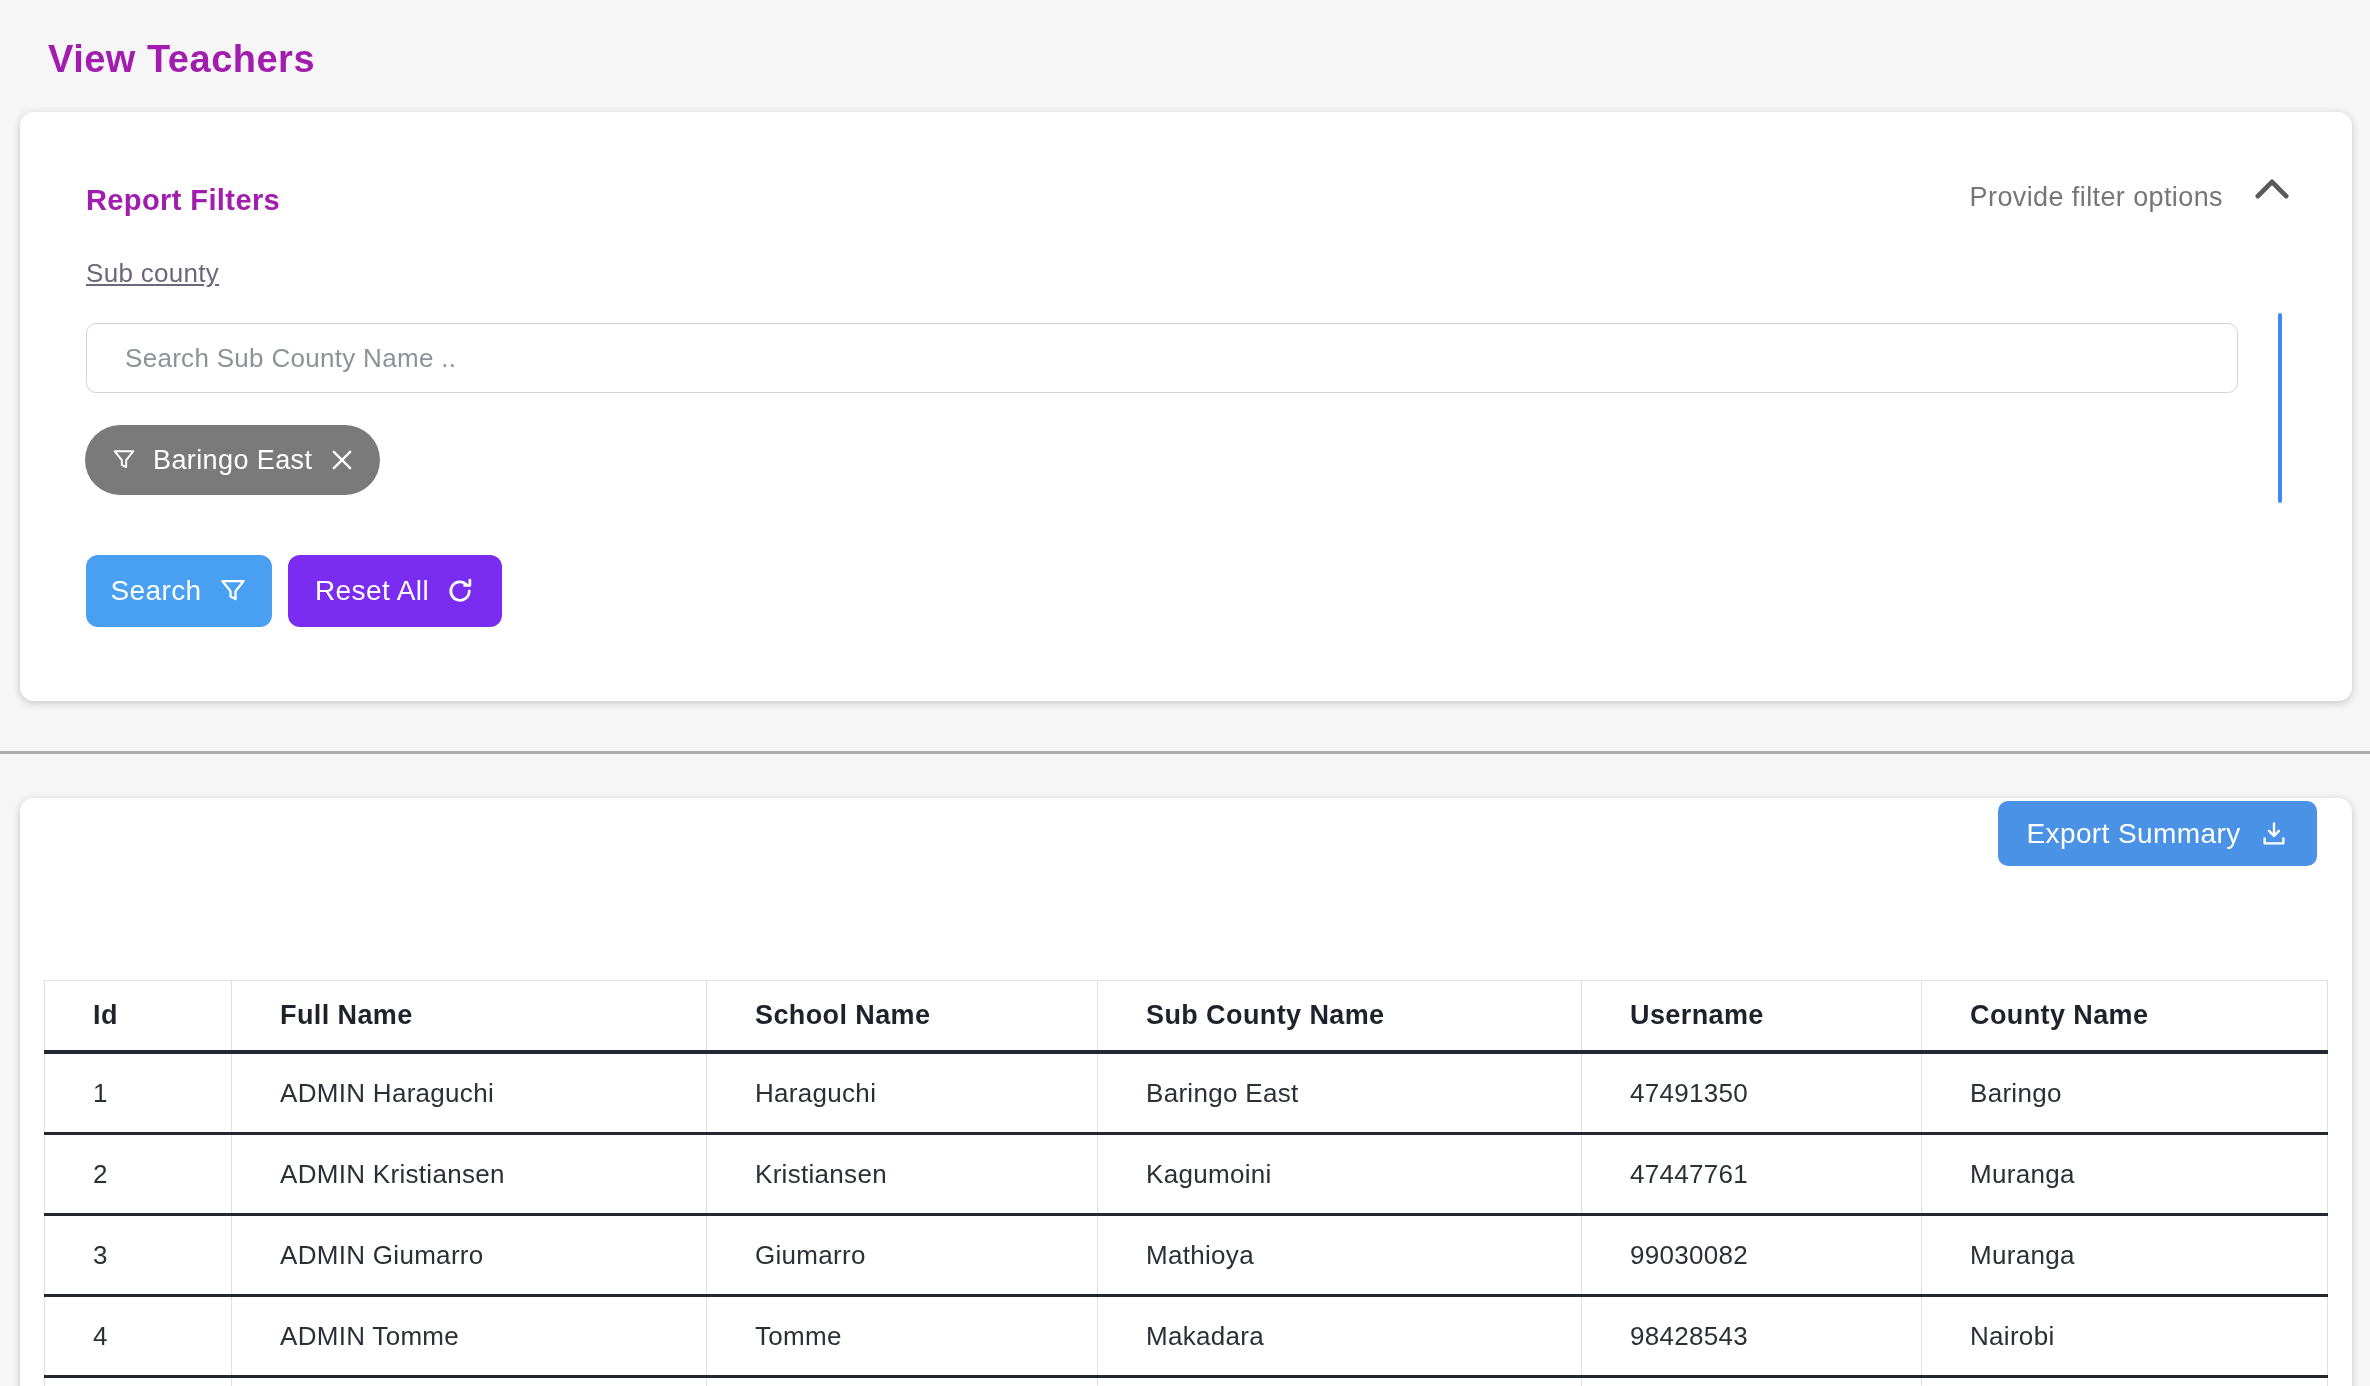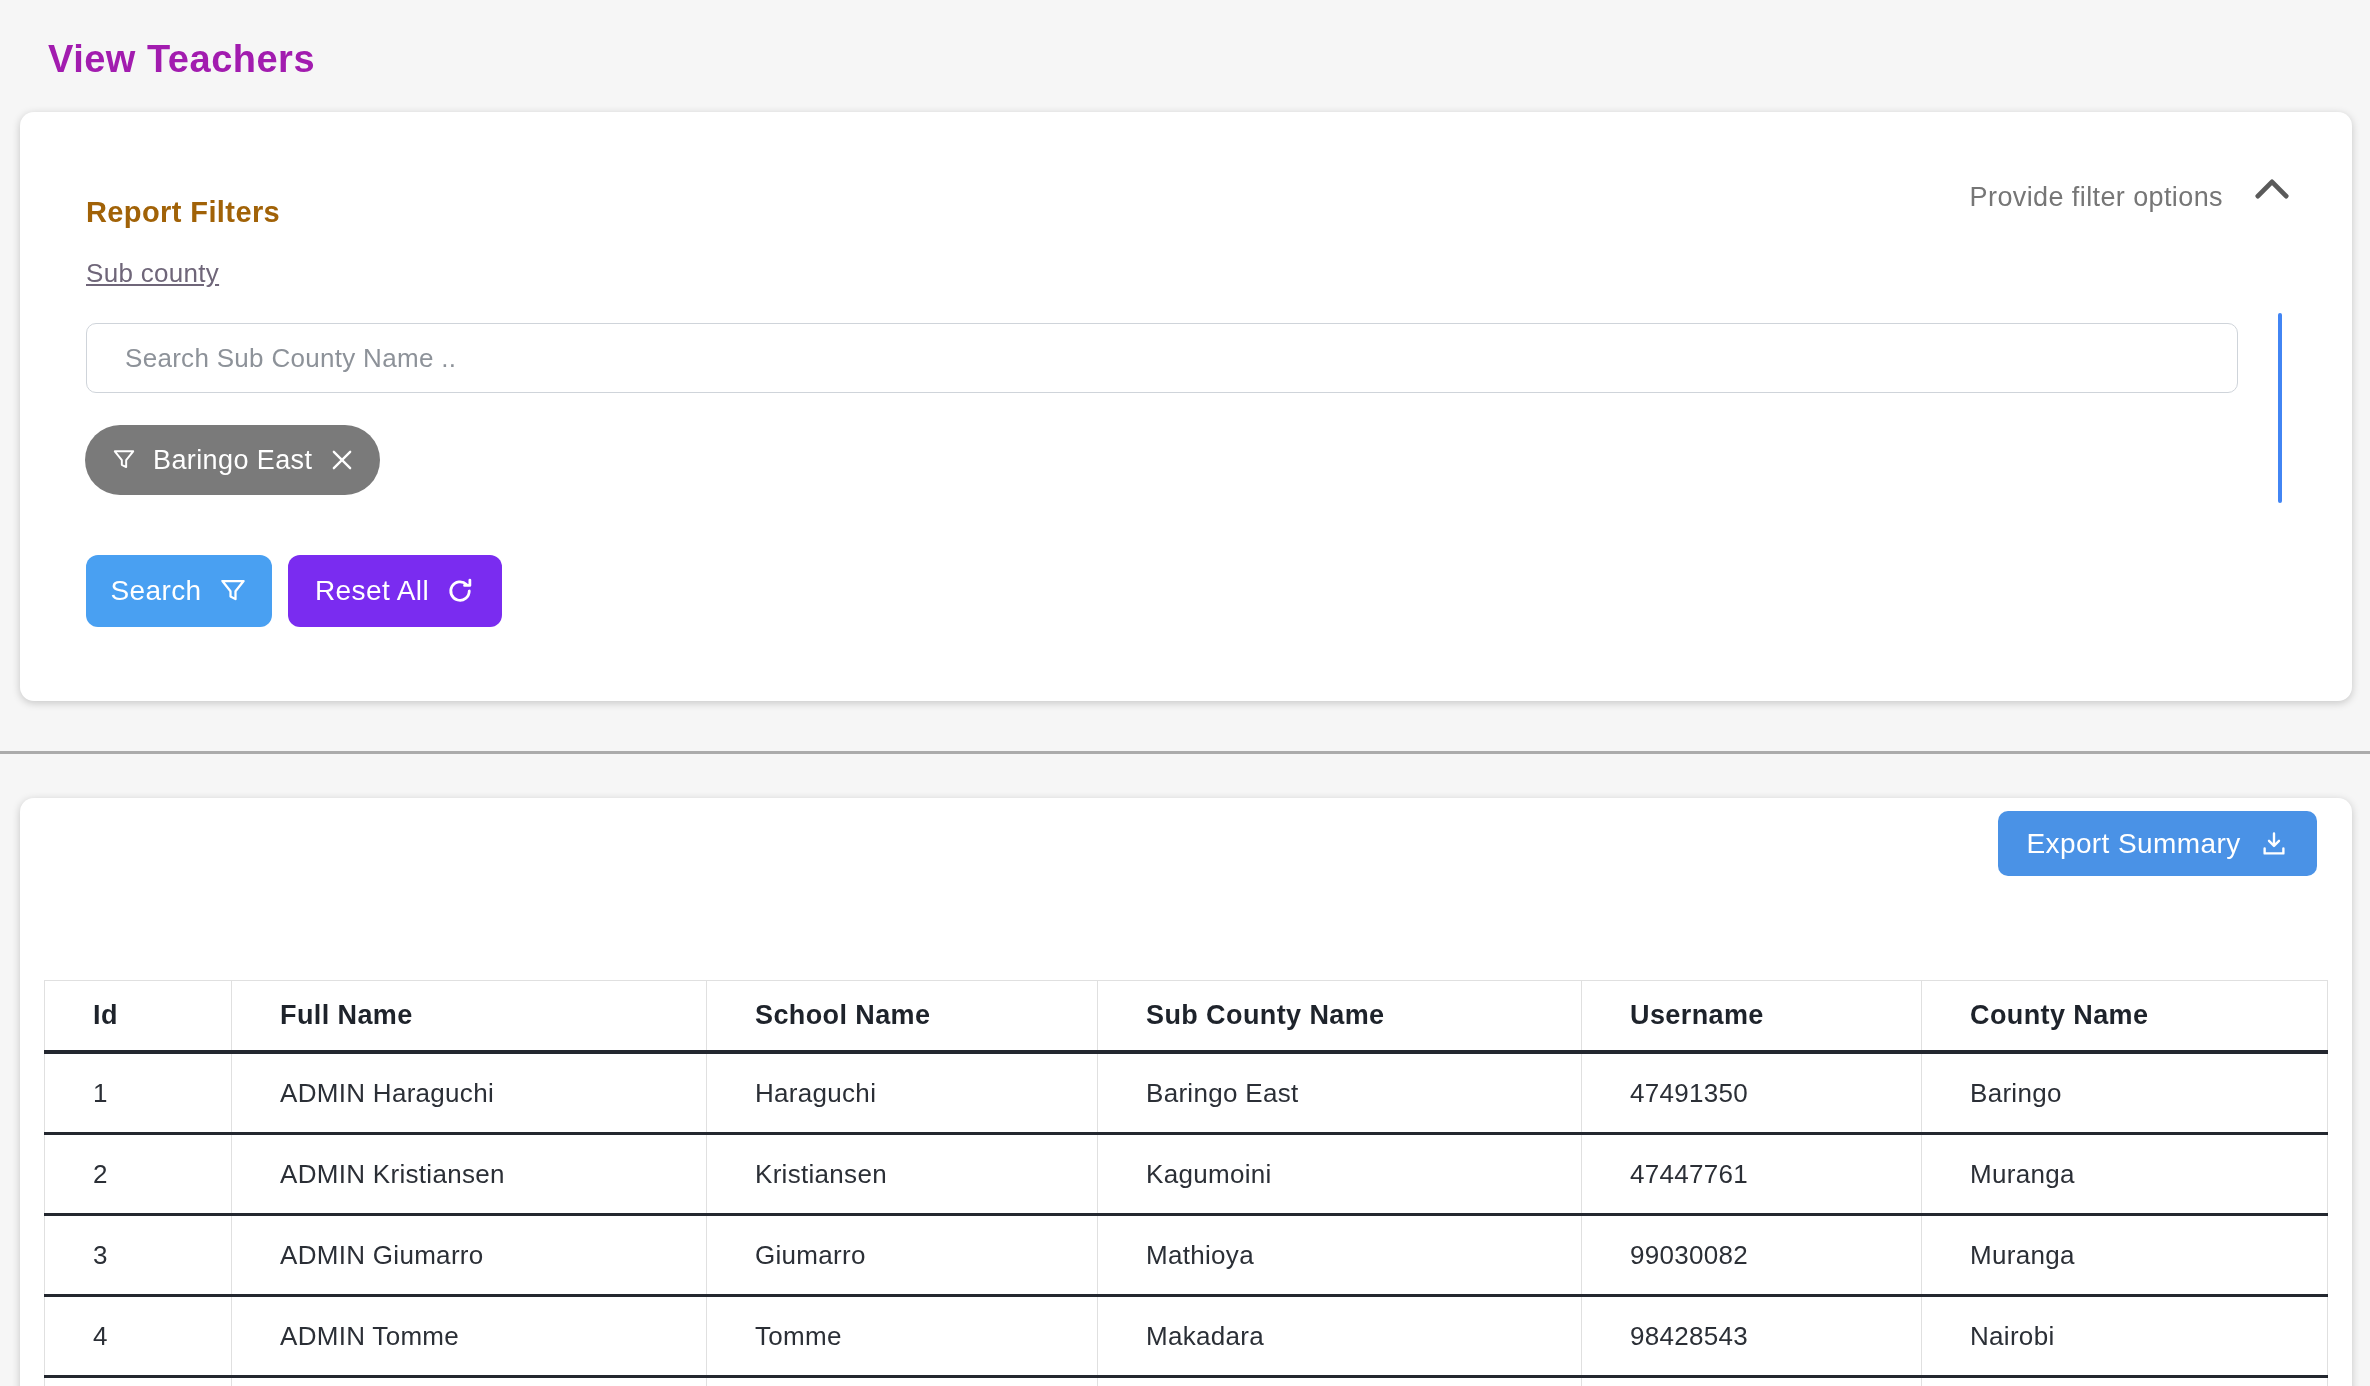--- a/index.html
+++ b/index.html
@@ -7,22 +7,22 @@
   .screen{position:relative;width:2370px;height:1386px;overflow:hidden;background:#f6f6f6;}
 
   .page-title{position:absolute;left:48px;top:38px;font-size:38px;font-weight:700;
     color:#a21caf;letter-spacing:.5px;}
 
   .card{position:absolute;background:#ffffff;border-radius:14px;
     box-shadow:0 2px 8px rgba(0,0,0,.20);}
   .card-filters{left:20px;top:112px;width:2332px;height:589px;}
   .card-table{left:20px;top:798px;width:2332px;height:640px;}
 
-  .filters-title{position:absolute;left:66px;top:84px;font-size:29px;font-weight:700;
-    color:#a16207;letter-spacing:.4px;}
+  .filters-title{position:absolute;left:66px;top:72px;font-size:29px;font-weight:700;
+    color:#a21caf;letter-spacing:.4px;}
   .filters-toggle{position:absolute;right:63px;top:62px;display:flex;align-items:center;
     gap:32px;cursor:pointer;margin-top:8px;}
   .filters-toggle-label{font-size:27px;color:#767676;letter-spacing:.4px;white-space:nowrap;}
   .chev{margin-top:-14px;}
 
   .field-label{position:absolute;left:66px;top:146px;font-size:26px;color:#6f6679;
     letter-spacing:.3px;text-decoration:underline;}
   .subcounty-input{position:absolute;left:66px;top:211px;width:2152px;height:70px;
     box-sizing:border-box;border:1px solid #cfd4da;border-radius:10px;font-size:26px;
     padding:0 0 0 38px;color:#444;outline:none;background:#fff;
@@ -34,21 +34,21 @@
   .chip{position:absolute;left:65px;top:313px;height:70px;display:inline-flex;
     align-items:center;gap:16px;padding:0 24px 0 26px;background:#7a7a7a;color:#fff;
     border-radius:35px;font-size:27px;letter-spacing:.4px;cursor:default;}
   .chip .close{cursor:pointer;display:flex;}
 
   .btn{position:absolute;display:flex;align-items:center;justify-content:center;gap:16px;
     color:#fff;font-size:28px;letter-spacing:.4px;border:none;border-radius:12px;
     cursor:pointer;font-family:inherit;white-space:nowrap;}
   .btn-search{left:66px;top:443px;width:186px;height:72px;background:#49a0f2;}
   .btn-reset{left:268px;top:443px;width:214px;height:72px;background:#7a2cf0;}
-  .btn-export{position:absolute;left:1978px;top:13px;width:319px;height:65px;background:#4a92e6;
+  .btn-export{position:absolute;left:1978px;top:3px;width:319px;height:65px;background:#4a92e6;
     display:flex;align-items:center;justify-content:center;gap:18px;color:#fff;font-size:28px;
     letter-spacing:.4px;border:none;border-radius:10px;cursor:pointer;font-family:inherit;
     white-space:nowrap;}
 
   .page-divider{position:absolute;left:0;top:751px;width:2370px;height:3px;background:#ababab;}
 
   .table-search{position:absolute;left:23px;top:22px;width:1143px;height:55px;
     box-sizing:border-box;border:none;border-bottom:2px solid #8a8a8a;font-size:29px;
     color:#555;outline:none;background:transparent;padding:0 0 6px 6px;
     font-family:"Liberation Sans","DejaVu Sans",sans-serif;letter-spacing:.3px;}

